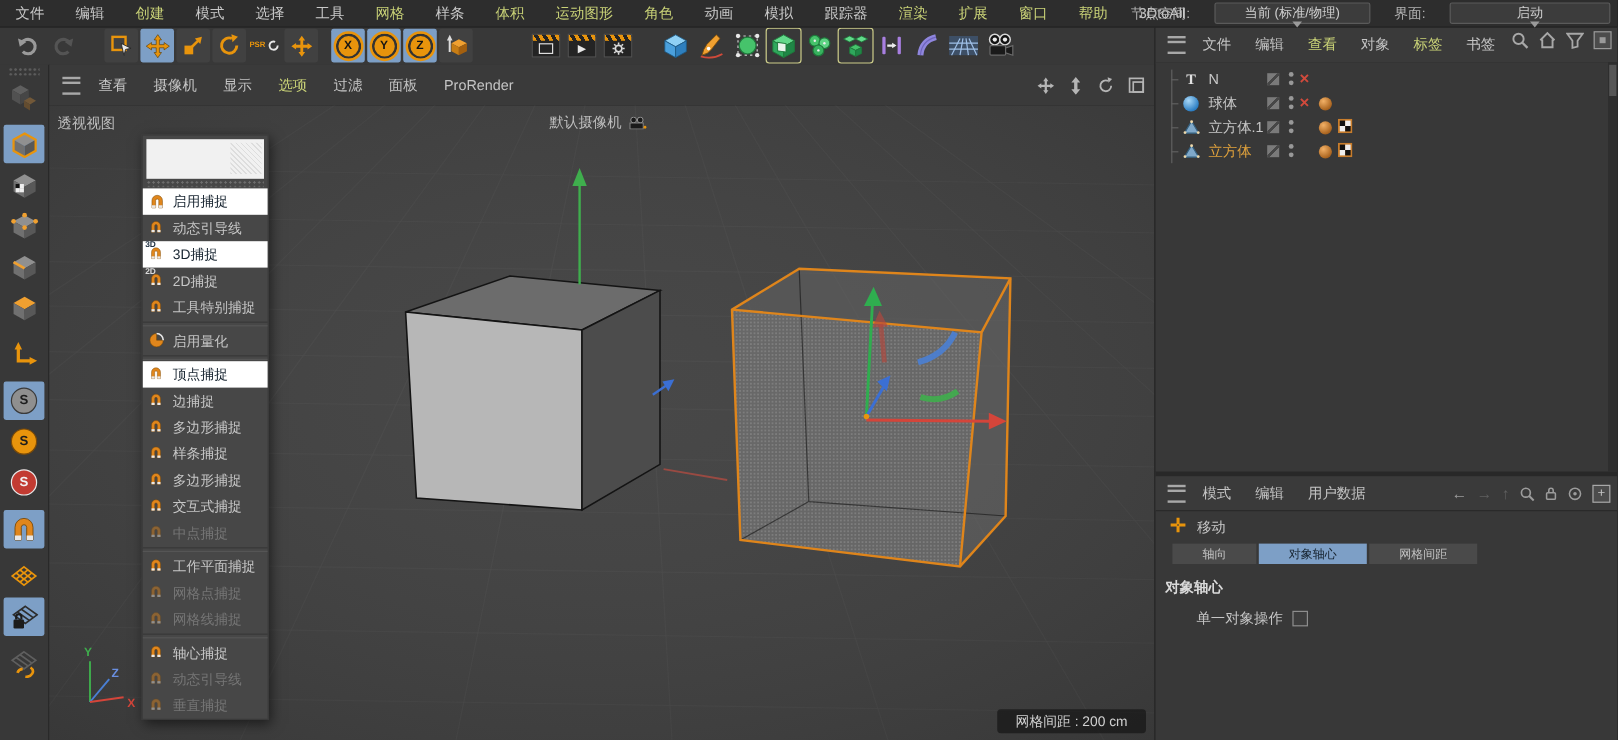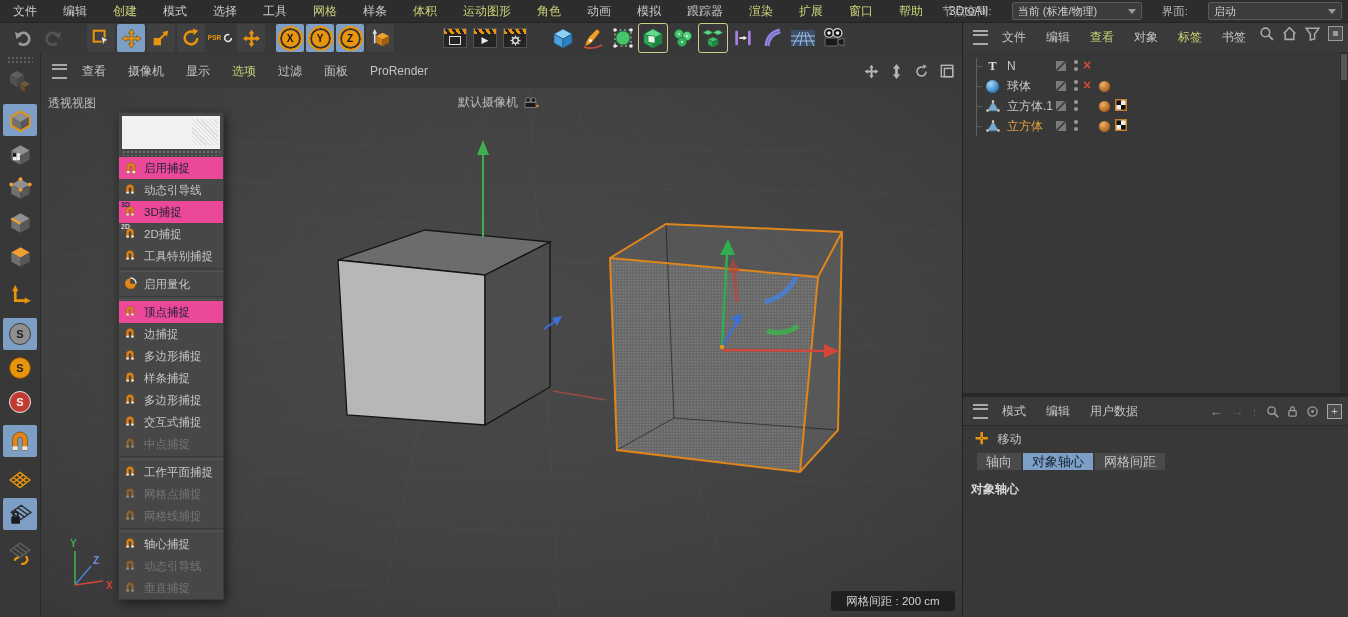--- a/index.html
+++ b/index.html
@@ -8,21 +8,21 @@
        -webkit-user-select:none;user-select:none;}
 
   
   .menubar{position:absolute;left:0;top:0;width:1348px;height:22px;background:#2d2d2d;
            border-bottom:1px solid #242424;display:flex;align-items:center;z-index:30;}
   .menubar .mi{padding:0 13px;color:#c9c9c9;white-space:nowrap;cursor:default;}
   .menubar .mi.accent{color:#c9d277;}
   .mb-right{position:absolute;right:6px;top:0;height:22px;display:flex;align-items:center;gap:20px;}
   .mb-label{color:#b2b2b2;font-size:11.5px;}
   .mb-select{height:16px;background:#3c3c3c;border:1px solid #5a5a5a;border-radius:2px;color:#cfcfcf;
-             font-size:11px;display:flex;align-items:center;justify-content:space-between;padding:0 5px;}
+             font-size:11px;display:flex;align-items:center;justify-content:space-between;padding:0 5px;flex-direction:column;}
   .car{width:0;height:0;border-left:4px solid transparent;border-right:4px solid transparent;
        border-top:5px solid #9a9a9a;margin-left:8px;}
 
   
   .toolbar{position:absolute;left:0;top:22px;width:962px;height:32px;background:#383838;
            display:flex;align-items:center;padding-left:8px;box-sizing:border-box;z-index:20;}
   .tool{width:28px;height:28px;margin:0 1px;display:flex;align-items:center;justify-content:center;
         background:#414141;border-radius:2px;position:relative;flex:none;}
   .tool.active{background:#7d9fc6;}
   .tool.boxed{outline:1px solid #cdcd8a;}
@@ -75,21 +75,21 @@
 
   
   .snap-popup{position:absolute;left:78px;top:58px;width:104px;background:#474747;z-index:15;
               box-shadow:2px 3px 10px rgba(0,0,0,.55);border:1px solid #3a3a3a;font-size:11.5px;}
   .snap-header{height:33px;background:#f1f1f1;margin:3px 3px 1px 3px;position:relative;}
   .snap-header::after{content:"";position:absolute;right:2px;top:3px;width:26px;height:26px;opacity:.5;
         background:repeating-linear-gradient(45deg,#c9c9c9 0 1px,#f1f1f1 1px 3px);}
   .snap-grip{height:6px;margin:0 3px 1px 3px;
         background:radial-gradient(#6e6e6e 0.9px,transparent 1.1px);background-size:4px 4px;}
   .snap-item{height:22px;display:flex;align-items:center;gap:6px;padding:0 5px;color:#c6c6c6;}
-  .snap-item.sel{background:#ec4899;color:#16232f;}
+  .snap-item.sel{background:#ffffff;color:#16232f;}
   .snap-item.dis{color:#757575;}
   .snap-item.dis svg{opacity:.45;}
   .si{width:14px;height:14px;flex:none;position:relative;}
   .sbadge{position:absolute;top:-4px;left:-3px;font-size:7px;font-style:normal;color:#d8d8d8;font-weight:bold;}
   .snap-item.sel .sbadge{color:#223344;}
   .snap-sep{height:2px;border-top:1px solid #393939;border-bottom:1px solid #555;margin:1px 0;}
   .snap-lbl{white-space:nowrap;}
 
   
   .rpanel{position:absolute;left:962px;top:22px;width:386px;height:595px;background:#373737;
@@ -128,21 +128,21 @@
   .attr{position:absolute;top:371px;left:0;right:0;bottom:0;background:#383838;border-top:4px solid #282828;}
   .attr-menu{height:28px;background:#3a3a3a;border-bottom:1px solid #2a2a2a;display:flex;
              align-items:center;padding-left:6px;position:relative;}
   .attr-menu .mi{padding:0 10px;color:#c4c4c4;}
   .attr-icons{position:absolute;right:6px;top:0;height:28px;display:flex;gap:8px;align-items:center;}
   .nav-ar{font-size:13px;color:#9c9c9c;}
   .nav-ar.dim{color:#5f5f5f;}
   .attr-tool{height:26px;display:flex;align-items:center;gap:9px;padding-left:12px;}
   .plus{color:#e8940c;font-size:16px;font-weight:bold;line-height:16px;}
   .attr-tabs{display:flex;gap:2px;padding-left:14px;height:17px;margin-top:1px;}
-  .tab{background:#4a4a4a;color:#c2c2c2;font-size:13px;display:flex;align-items:center;padding:0 9px;}
+  .tab{background:#4a4a4a;color:#c2c2c2;font-size:10px;display:flex;align-items:center;padding:0 25px;}
   .tab.active{background:#7d9fc6;color:#16232f;}
   .attr-sec{padding:11px 0 0 8px;font-weight:bold;color:#dadada;}
   .attr-opt{display:flex;align-items:center;gap:8px;padding:9px 0 0 34px;}
   .checkbox{width:11px;height:11px;border:1px solid #8d8d8d;background:#3d3d3d;flex:none;}
   .iobox{width:15px;height:15px;border:1px solid #a8a8a8;background:#4c4c4c;box-sizing:border-box;
          color:#c6c6c6;font-size:11px;display:flex;align-items:center;justify-content:center;line-height:11px;}
 </style>
 </head>
 <body>
 
@@ -903,15 +903,19 @@
       </div>
 
       <div class="attr-tabs">
         <span class="tab">轴向</span>
         <span class="tab active">对象轴心</span>
         <span class="tab">网格间距</span>
       </div>
 
       <div class="attr-sec">对象轴心</div>
 
+      <div class="attr-opt">
+        <span>单一对象操作</span>
+        <span class="checkbox"></span>
+      </div>
     </div>
   </div>
 </div>
 
 </body></html>

